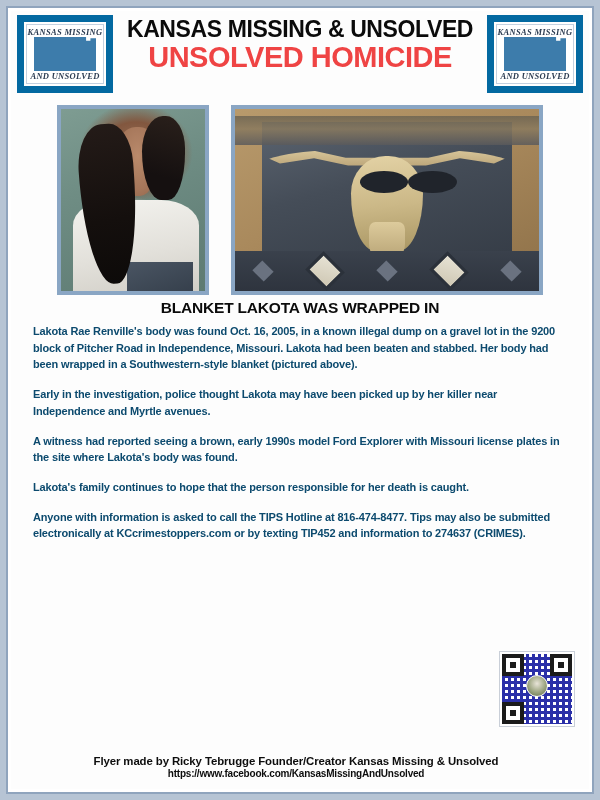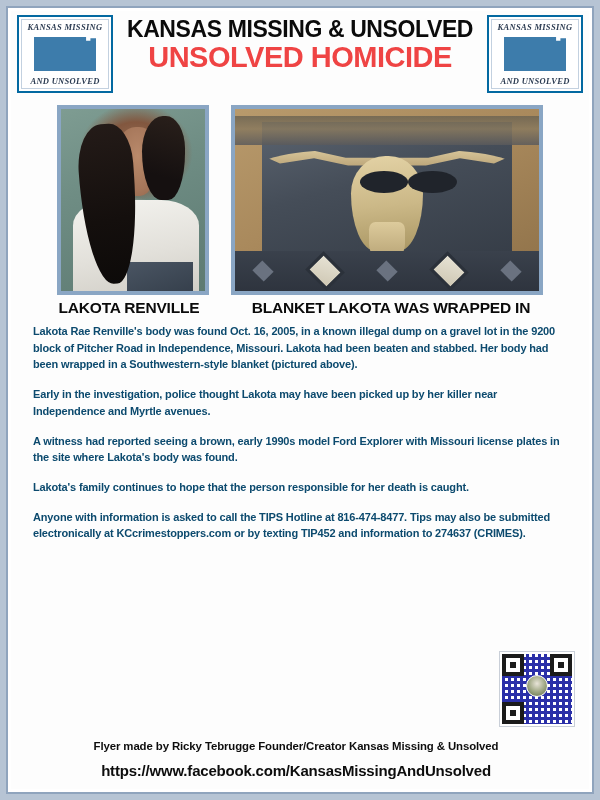--- a/index.html
+++ b/index.html
@@ -40,21 +40,21 @@
     display: flex;
     align-items: flex-start;
     padding: 4px 6px 0 6px;
     height: 88px;
   }
 
   .logo-box {
     width: 96px;
     height: 78px;
     flex: 0 0 96px;
-    border: 2px solid #0369a1;
+    border: 7px solid #0369a1;
     background: #ffffff;
     padding: 2px;
     text-align: right;
   }
   .logo-inner {
     width: 100%;
     height: 100%;
     border: 1px solid #c3d1e0;
     display: flex;
     flex-direction: column;
@@ -266,22 +266,22 @@
   
   .footer {
     position:absolute; left:0; right:8px; bottom: 10px;
     text-align:center;
   }
   .footer-line1 {
     font-size: 11.4px; font-weight:bold; color:#0d0d0d;
     letter-spacing:-0.1px;
   }
   .footer-line2 {
-    font-size: 15px; font-weight:bold; color:#0d0d0d;
-    letter-spacing:-0.2px; margin-top:10px;
+    font-size: 10px; font-weight:bold; color:#0d0d0d;
+    letter-spacing:-0.2px; margin-top:1px;
   }
 </style>
 </head>
 <body>
 
 <div class="flyer-frame">
  <div class="flyer-inner-rule">
   <div class="flyer-page">
 
     <div class="header">
@@ -336,21 +336,20 @@
             <div class="bl-dia-sm"></div>
             <div class="bl-dia"></div>
             <div class="bl-dia-sm"></div>
           </div>
         </div>
       </div>
 
     </div>
 
     <div class="caption-row">
-      <div class="caption cap-portrait">LAKOTA RENVILLE</div>
       <div class="caption cap-blanket">BLANKET LAKOTA WAS WRAPPED IN</div>
     </div>
 
     <div class="body-text">
       <p class="para">Lakota Rae Renville's body was found Oct. 16, 2005, in a known illegal dump on a gravel lot in the 9200 block of Pitcher Road in Independence, Missouri. Lakota had been beaten and stabbed. Her body had been wrapped in a Southwestern-style blanket (pictured above).</p>
       <p class="para">Early in the investigation, police thought Lakota may have been picked up by her killer near Independence and Myrtle avenues.</p>
       <p class="para">A witness had reported seeing a brown, early 1990s model Ford Explorer with Missouri license plates in the site where Lakota's body was found.</p>
       <p class="para">Lakota's family continues to hope that the person responsible for her death is caught.</p>
       <p class="para">Anyone with information is asked to call the TIPS Hotline at 816-474-8477. Tips may also be submitted electronically at KCcrimestoppers.com or by texting TIP452 and information to 274637 (CRIMES).</p>
     </div>

